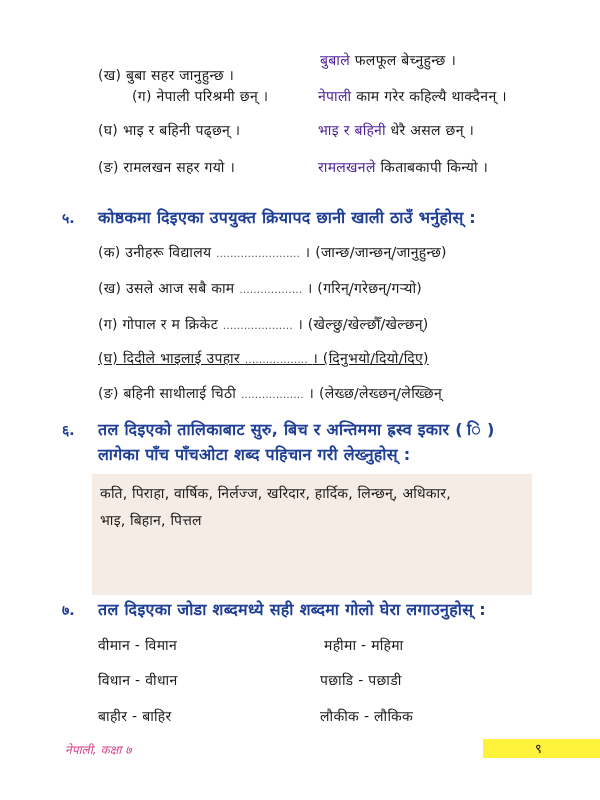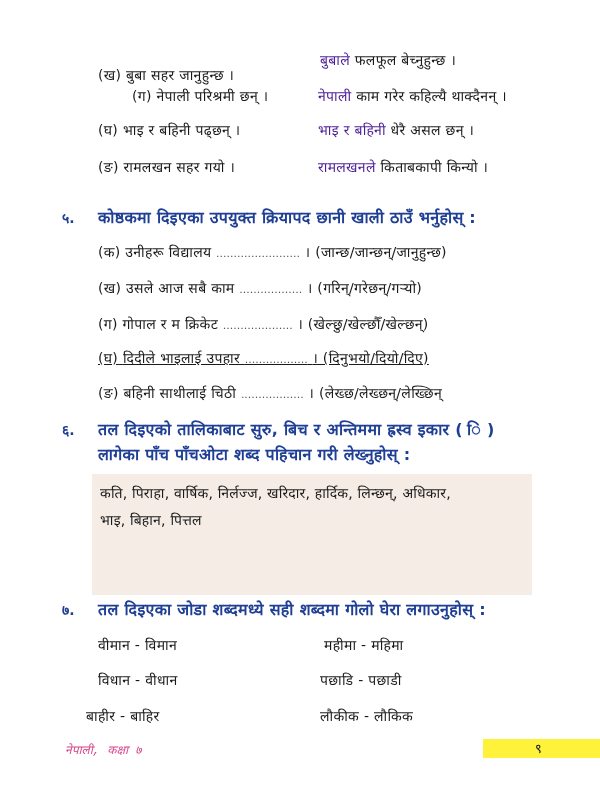--- a/index.html
+++ b/index.html
@@ -107,20 +107,20 @@
 </div>
 
 <div>
   <div class="abs num" style="left:62px; top:600px;">७.</div>
   <div class="abs heading" style="left:98px; top:599px;">तल दिइएका जोडा शब्दमध्ये सही शब्दमा गोलो घेरा लगाउनुहोस् :</div>
 
   <div class="abs txt" style="left:98px; top:635px;">वीमान - विमान</div>
   <div class="abs txt" style="left:324px; top:635px;">महीमा - महिमा</div>
   <div class="abs txt" style="left:98px; top:670px;">विधान - वीधान</div>
   <div class="abs txt" style="left:320px; top:670px;">पछाडि - पछाडी</div>
-  <div class="abs txt" style="left:86px; top:706px;">बाहीर - बाहिर</div>
+  <div class="abs txt" style="left:98px; top:706px;">बाहीर - बाहिर</div>
   <div class="abs txt" style="left:320px; top:706px;">लौकीक - लौकिक</div>
 </div>
 
-<div class="abs footer-left" style="left:65px; top:741px;font-family:Liberation Mono, monospace;">नेपाली,  कक्षा  ७</div>
+<div class="abs footer-left" style="left:65px; top:741px;">नेपाली,  कक्षा  ७</div>
 <div class="page-bar">
   <span class="page-num">९</span>
 </div>
 
 </body></html>

